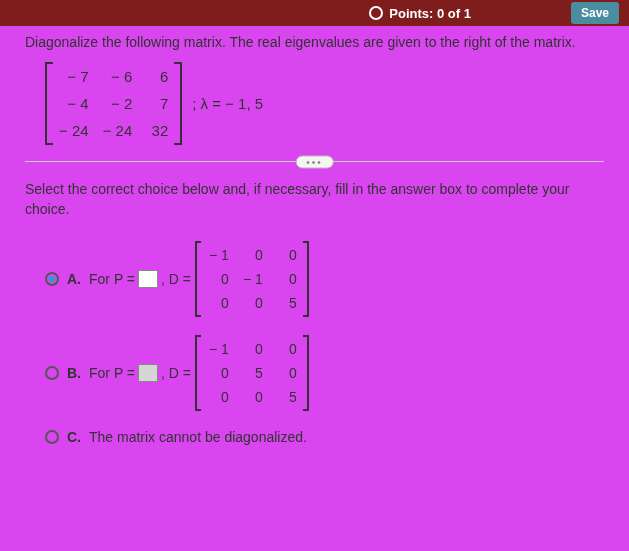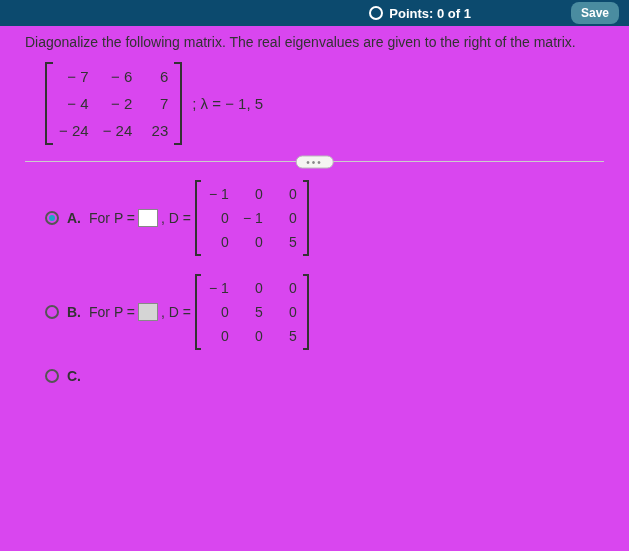--- a/index.html
+++ b/index.html
@@ -4,21 +4,21 @@
   <style>
     * { margin: 0; padding: 0; box-sizing: border-box; }
     body {
       width: 629px;
       height: 551px;
       font-family: Arial, sans-serif;
       background: #e8e8e8;
       overflow: hidden;
     }
     .header {
-      background: #0c4a6e;
+      background: #7f1d1d;
       height: 26px;
       display: flex;
       align-items: center;
       justify-content: flex-end;
       padding: 0 10px;
       gap: 40px;
       color: white;
       font-size: 13px;
       font-weight: bold;
     }
@@ -30,21 +30,21 @@
     }
     .points-icon {
       width: 14px;
       height: 14px;
       border: 2px solid white;
       border-radius: 50%;
     }
     .save-btn {
       background: #4a8ca0;
       padding: 4px 10px;
-      border-radius: 8px;
+      border-radius: 3px;
       font-size: 12px;
     }
     .content {
       padding: 8px 25px;
       background: #d946ef;
       height: 540px;
     }
     .problem-text {
       font-size: 14px;
       color: #333;
@@ -158,31 +158,32 @@
       <div class="bracket-left"></div>
       <div class="matrix-body matrix-3x3">
         <span class="matrix-cell">− 7</span>
         <span class="matrix-cell">− 6</span>
         <span class="matrix-cell">6</span>
         <span class="matrix-cell">− 4</span>
         <span class="matrix-cell">− 2</span>
         <span class="matrix-cell">7</span>
         <span class="matrix-cell">− 24</span>
         <span class="matrix-cell">− 24</span>
-        <span class="matrix-cell">23</span>
+        <span class="matrix-cell">32</span>
       </div>
       <div class="bracket-right"></div>
     </div>
     <span class="eigen">; λ = − 1, 5</span>
   </div>
 
   <div class="divider-row">
     <div class="ellipsis-pill">•••</div>
   </div>
 
+  <div class="instruction">Select the correct choice below and, if necessary, fill in the answer box to complete your choice.</div>
 
   <div class="choice">
     <div class="radio selected"></div>
     <span class="choice-label">A.</span>
     <span class="choice-text">
       <span>For P =</span>
       <span class="input-box"></span>
       <span>, D =</span>
       &nbsp;
       <span class="matrix small-matrix">
@@ -225,14 +226,15 @@
           <span class="matrix-cell">5</span>
         </span>
         <span class="bracket-right"></span>
       </span>
     </span>
   </div>
 
   <div class="choice">
     <div class="radio"></div>
     <span class="choice-label">C.</span>
+    <span class="choice-text">The matrix cannot be diagonalized.</span>
   </div>
 </div>
 
 </body></html>

